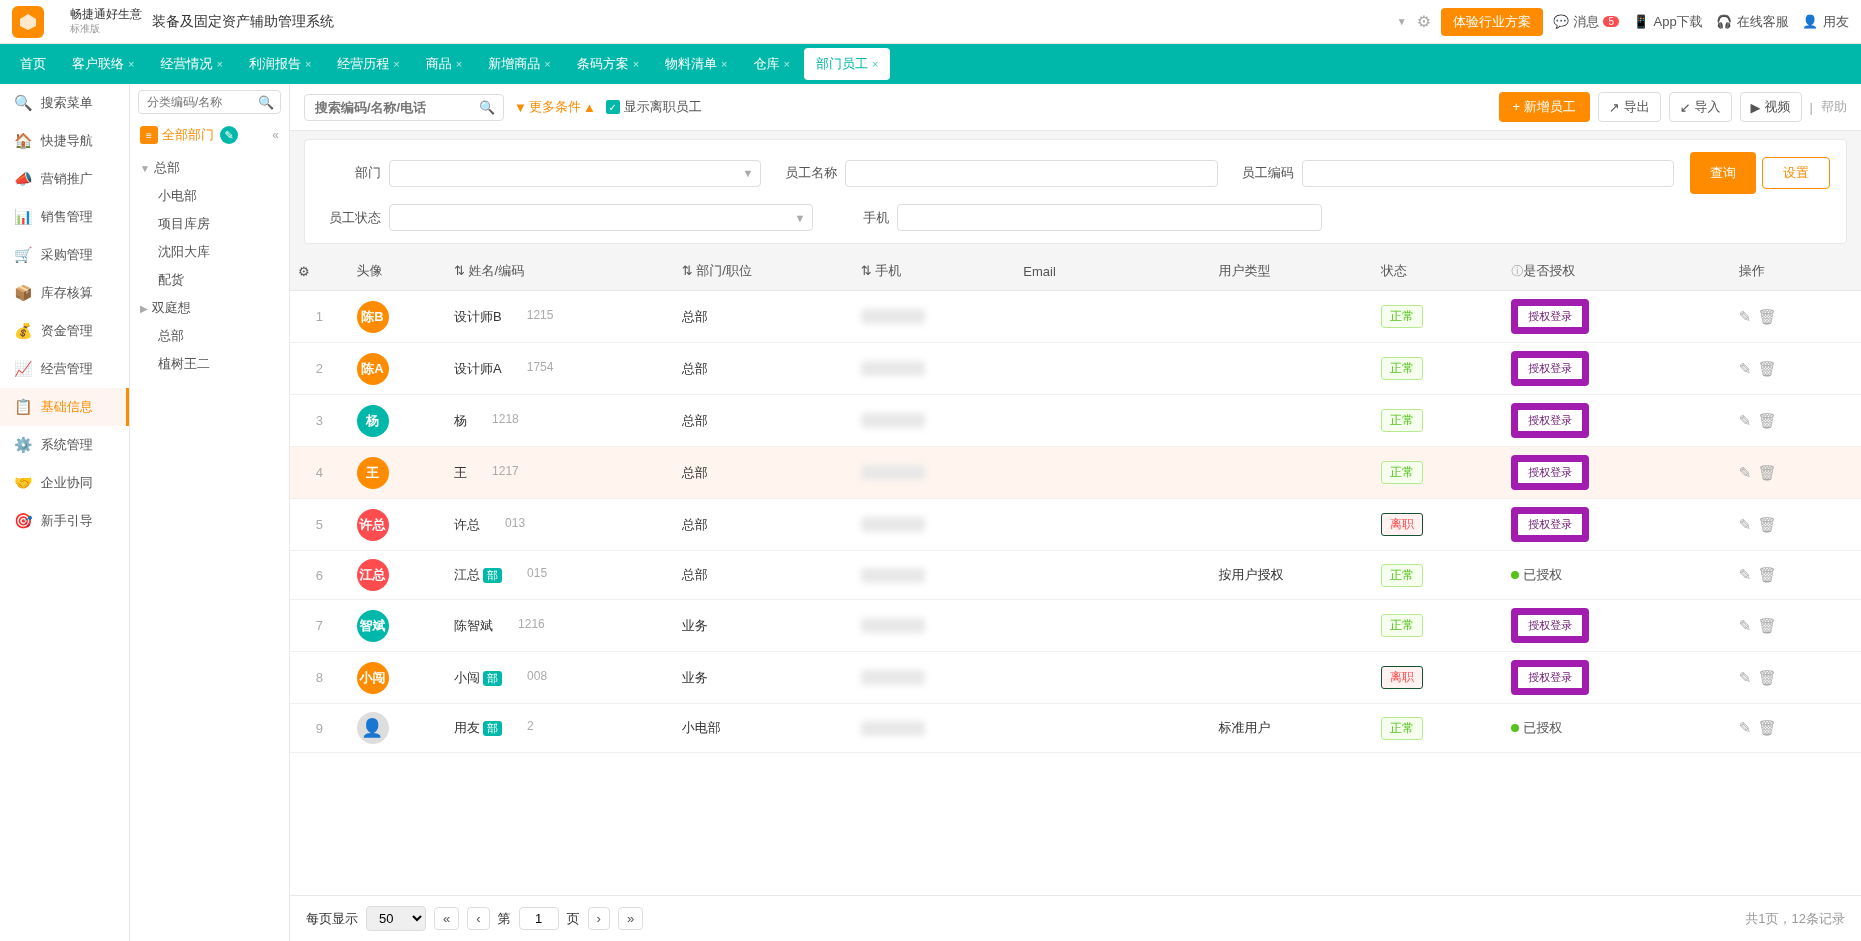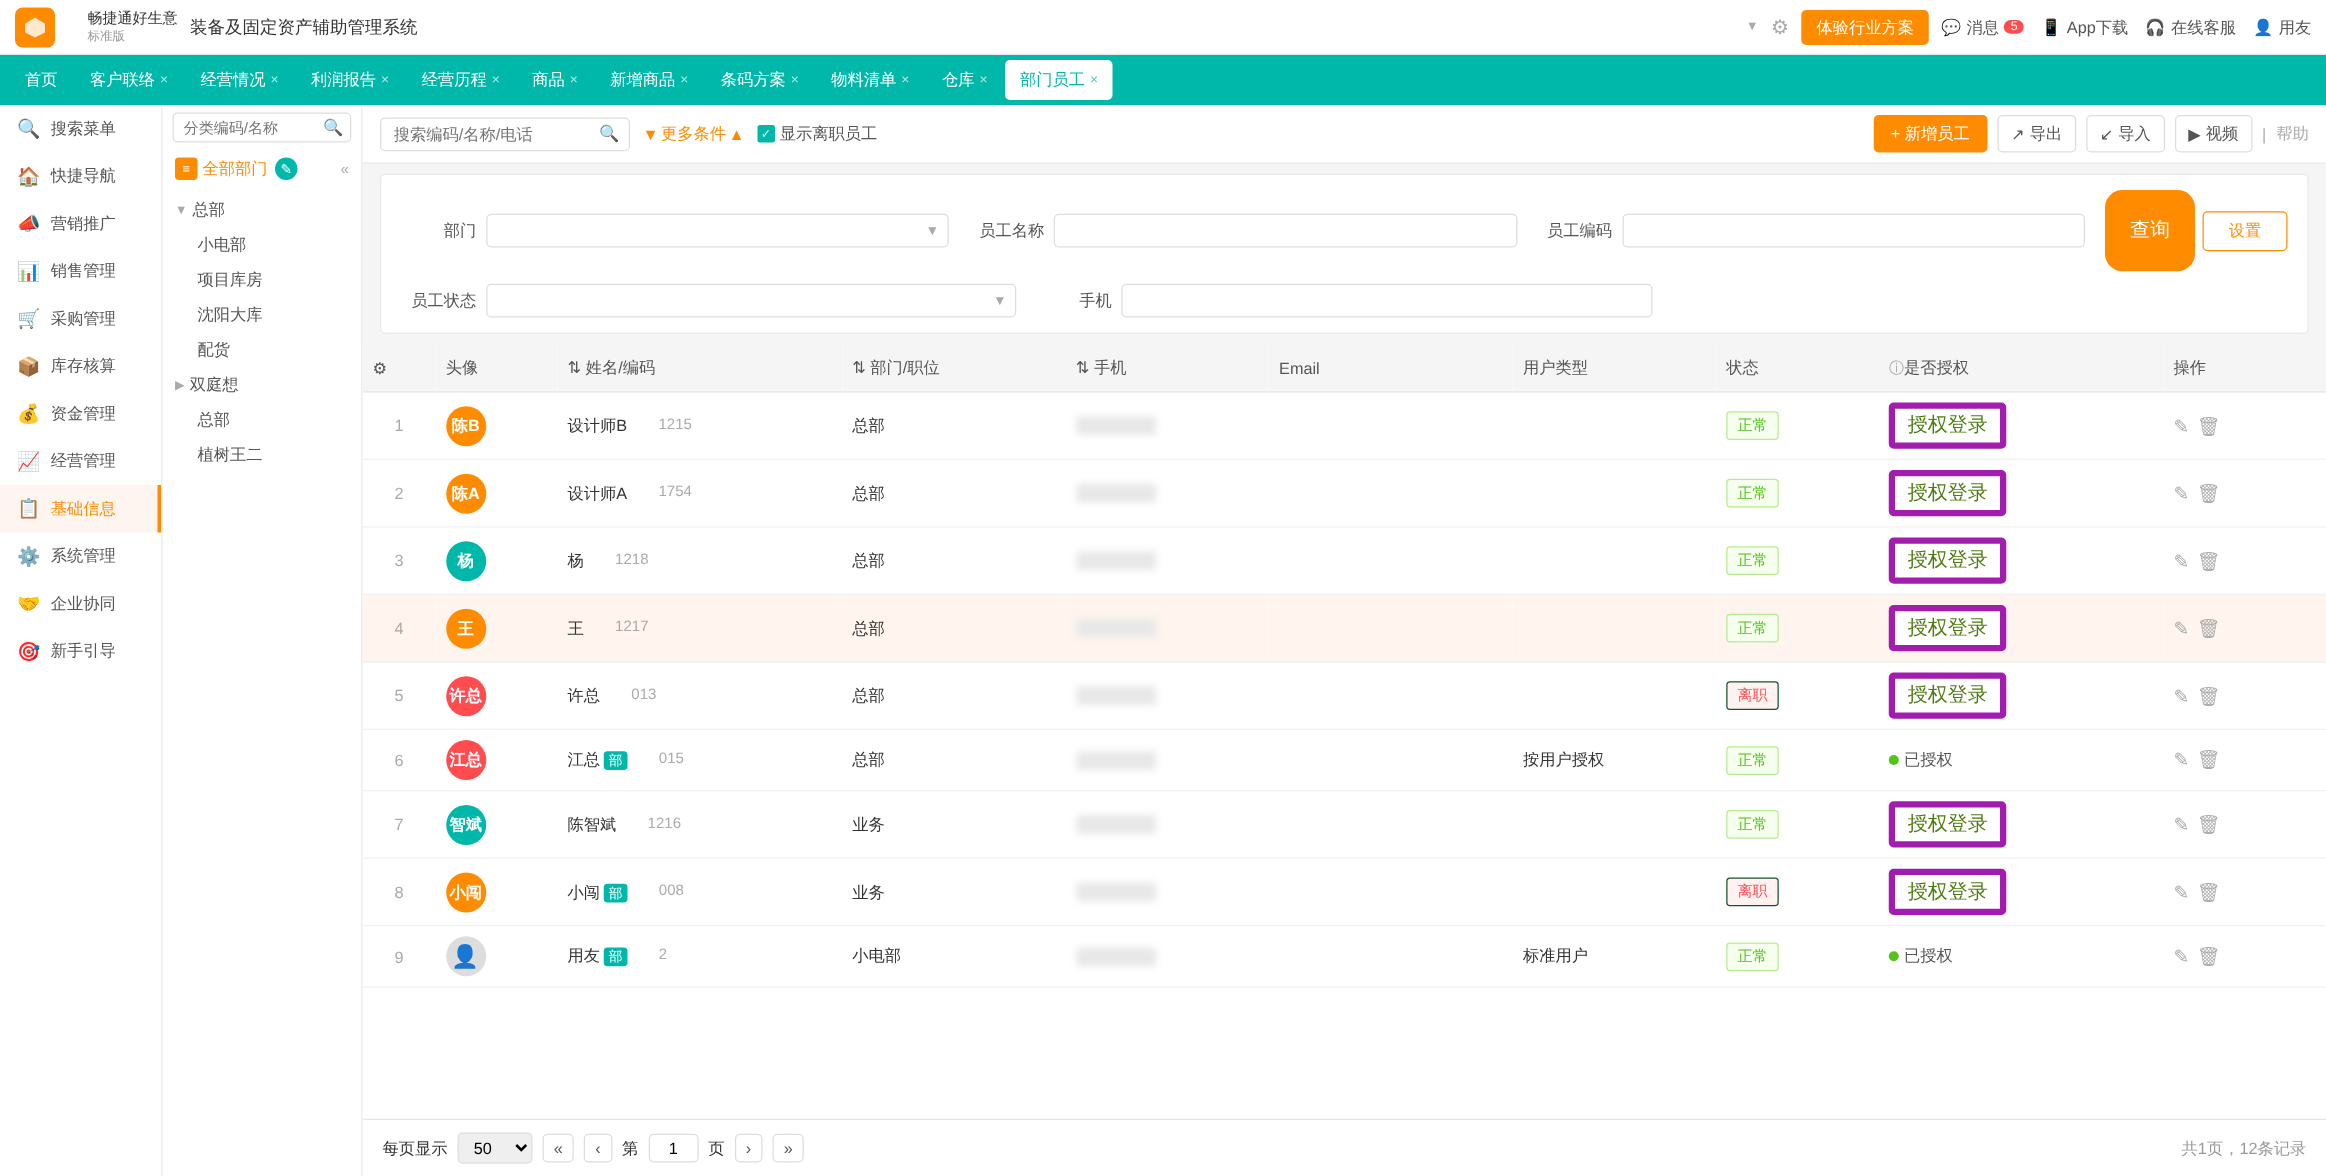--- a/index.html
+++ b/index.html
@@ -86,21 +86,21 @@
     .right-panel { flex: 1; display: flex; flex-direction: column; overflow: hidden; }
 
     
     .toolbar {
       background: #fff; border-bottom: 1px solid #e8e8e8;
       padding: 8px 14px; display: flex; align-items: center; gap: 10px; flex-wrap: wrap;
     }
     .search-input-wrap { position: relative; }
     .search-input-wrap input {
       border: 1px solid #ddd; border-radius: 4px; padding: 5px 28px 5px 10px;
-      font-size: 13px; outline: none; width: 200px; color: #999;
+      font-size: 13px; outline: none; width: 200px; color: #999; font-weight: bold;
     }
     .search-input-wrap .si { position: absolute; right: 8px; top: 50%; transform: translateY(-50%); color: #aaa; }
     .more-filter { color: #ff8c00; cursor: pointer; font-size: 13px; display: flex; align-items: center; gap: 2px; }
     .show-resigned { display: flex; align-items: center; gap: 4px; font-size: 13px; color: #555; cursor: pointer; }
     .checkbox-checked { width: 14px; height: 14px; background: #00b8a9; border-radius: 2px; display: flex; align-items: center; justify-content: center; color: #fff; font-size: 10px; }
     .toolbar-right { margin-left: auto; display: flex; align-items: center; gap: 8px; }
     .btn-add { background: #ff8c00; color: #fff; border: none; border-radius: 4px; padding: 6px 14px; cursor: pointer; font-size: 13px; display: flex; align-items: center; gap: 4px; }
     .btn-outline { color: #555; border: 1px solid #ddd; background: #fff; border-radius: 4px; padding: 5px 10px; cursor: pointer; font-size: 13px; display: flex; align-items: center; gap: 4px; }
 
     
@@ -109,21 +109,21 @@
       margin: 8px 14px; padding: 12px 16px;
     }
     .filter-row { display: flex; align-items: center; gap: 16px; margin-bottom: 10px; }
     .filter-row:last-child { margin-bottom: 0; }
     .filter-field { display: flex; align-items: center; gap: 8px; flex: 1; }
     .filter-label { color: #555; font-size: 13px; min-width: 60px; text-align: right; white-space: nowrap; }
     .filter-select-wrap { position: relative; flex: 1; }
     .filter-select-wrap select { width: 100%; border: 1px solid #ddd; border-radius: 4px; padding: 5px 8px; font-size: 13px; color: #999; outline: none; appearance: none; background: #fff; }
     .filter-select-wrap .down-arrow { position: absolute; right: 8px; top: 50%; transform: translateY(-50%); color: #aaa; font-size: 11px; pointer-events: none; }
     .filter-input { flex: 1; border: 1px solid #ddd; border-radius: 4px; padding: 5px 8px; font-size: 13px; outline: none; }
-    .btn-query { background: #ff8c00; color: #fff; border: none; border-radius: 14px; padding: 22px 20px; cursor: pointer; font-size: 16px; }
+    .btn-query { background: #ff8c00; color: #fff; border: none; border-radius: 4px; padding: 12px 20px; cursor: pointer; font-size: 13px; }
     .btn-set { background: #fff; color: #ff8c00; border: 1px solid #ff8c00; border-radius: 4px; padding: 6px 20px; cursor: pointer; font-size: 13px; }
 
     
     .table-container { flex: 1; overflow-y: auto; background: #fff; margin: 0; }
     table { width: 100%; border-collapse: collapse; font-size: 13px; }
     thead tr { background: #f5f5f5; }
     th {
       padding: 10px 8px; text-align: left; color: #555; font-weight: 500;
       border-bottom: 1px solid #e8e8e8; white-space: nowrap;
     }
@@ -135,22 +135,22 @@
     }
     .name-code { display: flex; flex-direction: row; gap: 25px; }
     .name-code .name { font-size: 13px; color: #333; }
     .name-code .code { font-size: 12px; color: #aaa; }
     .status-badge {
       display: inline-block; padding: 2px 8px; border-radius: 3px; font-size: 12px;
     }
     .status-normal { background: #f6ffed; color: #52c41a; border: 1px solid #b7eb8f; }
     .status-resigned { background: #fff2f0; color: #ff4d4f; border: 1px solid #14532d; text-align: right; }
     .btn-auth {
-      border: 5px solid #a21caf; color: #4d7c0f; background: #fff;
-      border-radius: 4px; padding: 3px 10px; cursor: pointer; font-size: 16px;
+      border: 7px solid #a21caf; color: #701a75; background: #fff;
+      border-radius: 4px; padding: 3px 10px; cursor: pointer; font-size: 11px;
     }
     .authorized { color: #555; font-size: 13px; display: flex; align-items: center; gap: 4px; }
     .dot-green { width: 8px; height: 8px; background: #52c41a; border-radius: 50%; }
     .action-btns { display: flex; gap: 6px; align-items: center; }
     .action-btn { color: #aaa; cursor: pointer; font-size: 15px; }
     .tag-dept { display: inline-block; background: #00b8a9; color: #fff; border-radius: 3px; padding: 0 4px; font-size: 11px; margin-left: 3px; }
 
     
     .pagination {
       display: flex; align-items: center; padding: 10px 16px;

